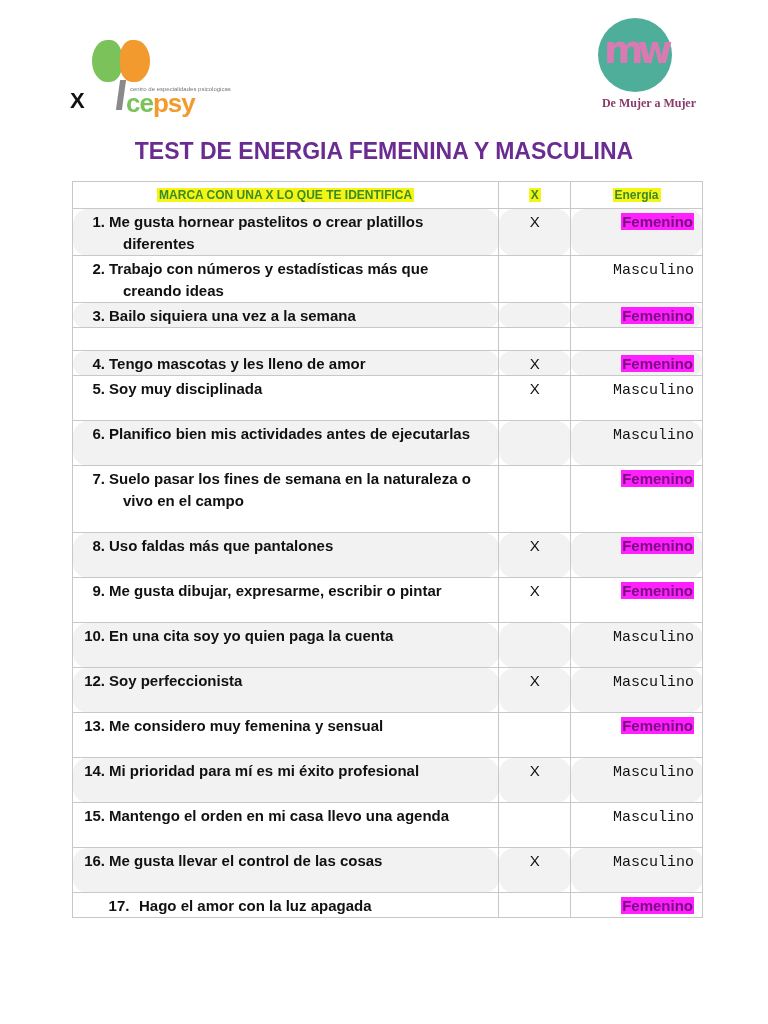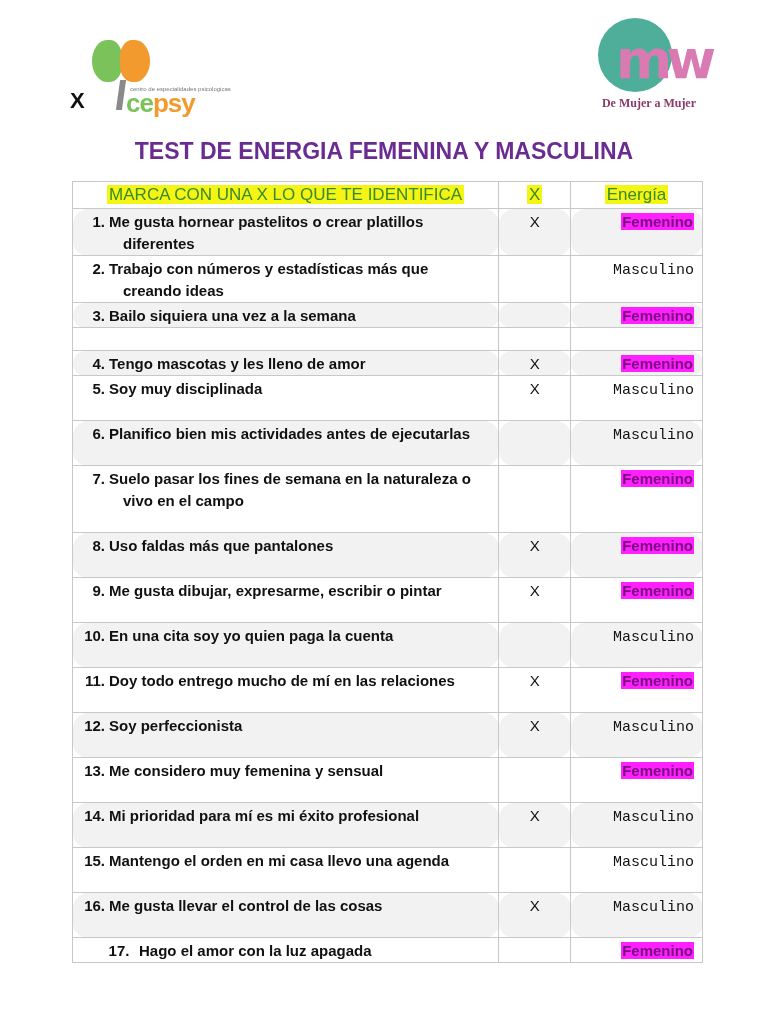--- a/index.html
+++ b/index.html
@@ -13,29 +13,29 @@
   .brain .l { position: absolute; left: 0; top: 0; width: 30px; height: 42px; background: #7bc25a; border-radius: 50% 40% 40% 50%; }
   .brain .r { position: absolute; left: 28px; top: 0; width: 30px; height: 42px; background: #f39a2e; border-radius: 40% 50% 50% 40%; }
   .trunk { position: absolute; left: 118px; top: 80px; width: 6px; height: 30px; background: #8a8a8a; transform: skewX(-8deg); }
   .cepsy-small { position: absolute; left: 130px; top: 86px; font-size: 6px; color: #777; white-space: nowrap; }
   .cepsy { position: absolute; left: 126px; top: 88px; font-size: 26px; font-weight: bold; letter-spacing: -1px; }
   .cepsy .ce { color: #7bc25a; }
   .cepsy .psy { color: #f39a2e; }
 
   .logo-right { position: absolute; left: 582px; top: 18px; width: 110px; height: 96px; }
   .circle { position: absolute; left: 16px; top: 0; width: 74px; height: 74px; border-radius: 50%; background: #4fae9a; }
-  .mw { position: absolute; left: 22px; top: 10px; font-size: 54px; font-weight: bold; color: #d97ab2; font-family: "DejaVu Sans", sans-serif; letter-spacing: -6px; margin-left: 12px; }
+  .mw { position: absolute; left: 22px; top: 10px; font-size: 38px; font-weight: bold; color: #d97ab2; font-family: "DejaVu Sans", sans-serif; letter-spacing: -6px; }
   .brand { position: absolute; left: 12px; top: 78px; width: 110px; text-align: center; font-family: "Liberation Serif", serif; font-size: 12px; font-weight: bold; color: #8a3a6a; white-space: nowrap; }
 
   .title { position: absolute; left: 0; width: 768px; top: 138px; text-align: center; font-size: 23px; font-weight: bold; color: #6a2c91; }
 
   table.test { position: absolute; left: 72px; top: 181px; width: 631px; border-collapse: collapse; font-size: 15px; }
   table.test td { border: 1px solid #c8c8c8; vertical-align: top; padding: 2px 6px 0 6px; line-height: 22px; }
   col.c1 { width: 427px; } col.c2 { width: 72px; } col.c3 { width: 132px; }
-  .hdr td { height: 24px; font-size: 17px; }
+  .hdr td { height: 24px; font-size: 12px; font-weight: bold; }
   .hl-yellow { background: #f4f415; color: #3a8a2a; padding: 0 2px; }
   .q { font-weight: bold; }
   .q .num { display: inline-block; width: 26px; text-align: right; margin-right: 4px; }
   .wrapline { padding-left: 44px; }
   .xcell { text-align: center; }
   .ecell { text-align: right; padding-right: 8px !important; }
   .fem { background: #ff1fff; color: #7a1080; font-weight: bold; padding: 0 1px; }
   .masc { color: #111; font-family: Liberation Mono, monospace; }
   .shade td { background: #f2f2f2; border-radius: 15px; }
 </style>
@@ -132,25 +132,20 @@
     <td class="xcell">X</td>
     <td class="ecell"><span class="fem">Femenino</span></td>
   </tr>
 
   <tr class="shade">
     <td class="q" style="height:42px;margin-left:12px;"><span class="num">10.</span><span>En una cita soy yo quien paga la cuenta</span></td>
     <td class="xcell"></td>
     <td class="ecell"><span class="masc">Masculino</span></td>
   </tr>
 
-  <tr>
-    <td class="q" style="height:42px;"><span class="num">11.</span><span>Doy todo entrego mucho de mí en las relaciones</span></td>
-    <td class="xcell">X</td>
-    <td class="ecell"><span class="fem">Femenino</span></td>
-  </tr>
 
   <tr class="shade">
     <td class="q" style="height:42px;"><span class="num">12.</span><span>Soy perfeccionista</span></td>
     <td class="xcell">X</td>
     <td class="ecell"><span class="masc">Masculino</span></td>
   </tr>
 
   <tr>
     <td class="q" style="height:42px;"><span class="num">13.</span><span>Me considero muy femenina y sensual</span></td>
     <td class="xcell"></td>

